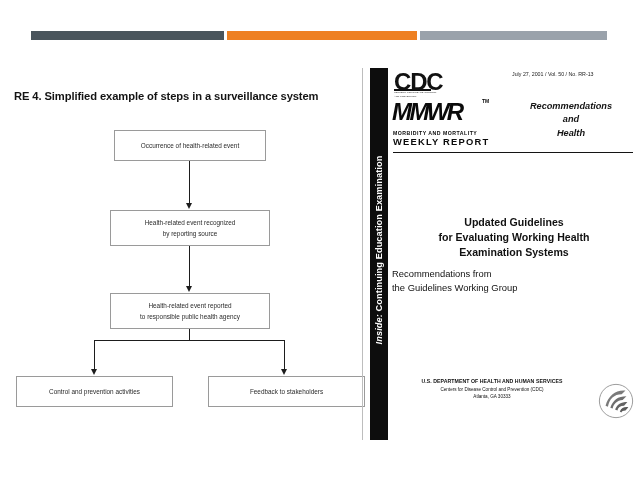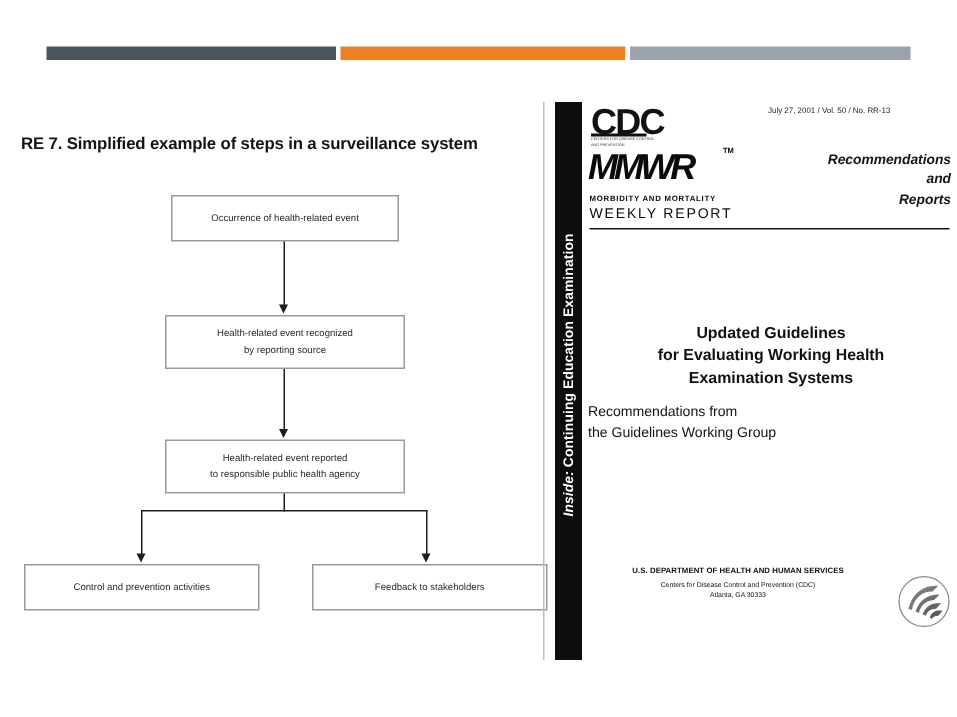--- a/index.html
+++ b/index.html
@@ -203,31 +203,31 @@
     font-weight: bold;
     letter-spacing: 0.5px;
     color: #0a0a0a;
     white-space: nowrap;
   }
   #mmwr-sub2 {
     position: absolute;
     left: 1px;
     top: 76px;
     font-size: 9.4px;
-    font-weight: normal;
+    font-weight: bold;
     letter-spacing: 1.2px;
     color: #0a0a0a;
     white-space: nowrap;
   }
   #recommendations {
     position: absolute;
     left: 116px;
     top: 40px;
     width: 126px;
-    text-align: right;
+    text-align: center;
     font-size: 9.2px;
     font-style: italic;
     font-weight: bold;
     line-height: 1.45;
     color: #141414;
   }
   #header-rule {
     position: absolute;
     left: 1px;
     top: 92px;
@@ -289,21 +289,21 @@
 <div id="top-bar">
   <div class="seg-dark"></div>
   <div class="seg-gap"></div>
   <div class="seg-orange"></div>
   <div class="seg-gap"></div>
   <div class="seg-gray"></div>
 </div>
 
 <div id="flowchart">
 
-  <div id="fc-title">RE 7. Simplified example of steps in a surveillance system</div>
+  <div id="fc-title">RE 4. Simplified example of steps in a surveillance system</div>
 
   <div class="fc-box" id="box-occurrence">
     <div>
       <span>Occurrence of health-related event</span>
     </div>
   </div>
 
   <div class="arrow-line" id="a1-line"></div>
   <div class="arrow-head" id="a1-head"></div>
 
@@ -364,21 +364,21 @@
     <div id="issue-line">July 27, 2001 / Vol. 50 / No. RR-13</div>
 
     <div id="mmwr-logo">MMWR</div>
     <div id="mmwr-tm">TM</div>
     <div id="mmwr-sub1">MORBIDITY AND MORTALITY</div>
     <div id="mmwr-sub2">WEEKLY REPORT</div>
 
     <div id="recommendations">
       <div>Recommendations</div>
       <div>and</div>
-      <div>Reports</div>
+      <div>Health</div>
     </div>
 
     <div id="header-rule"></div>
 
     <div id="cover-title">
       <div>Updated Guidelines</div>
       <div>for Evaluating Working Health</div>
       <div>Examination Systems</div>
     </div>
 

